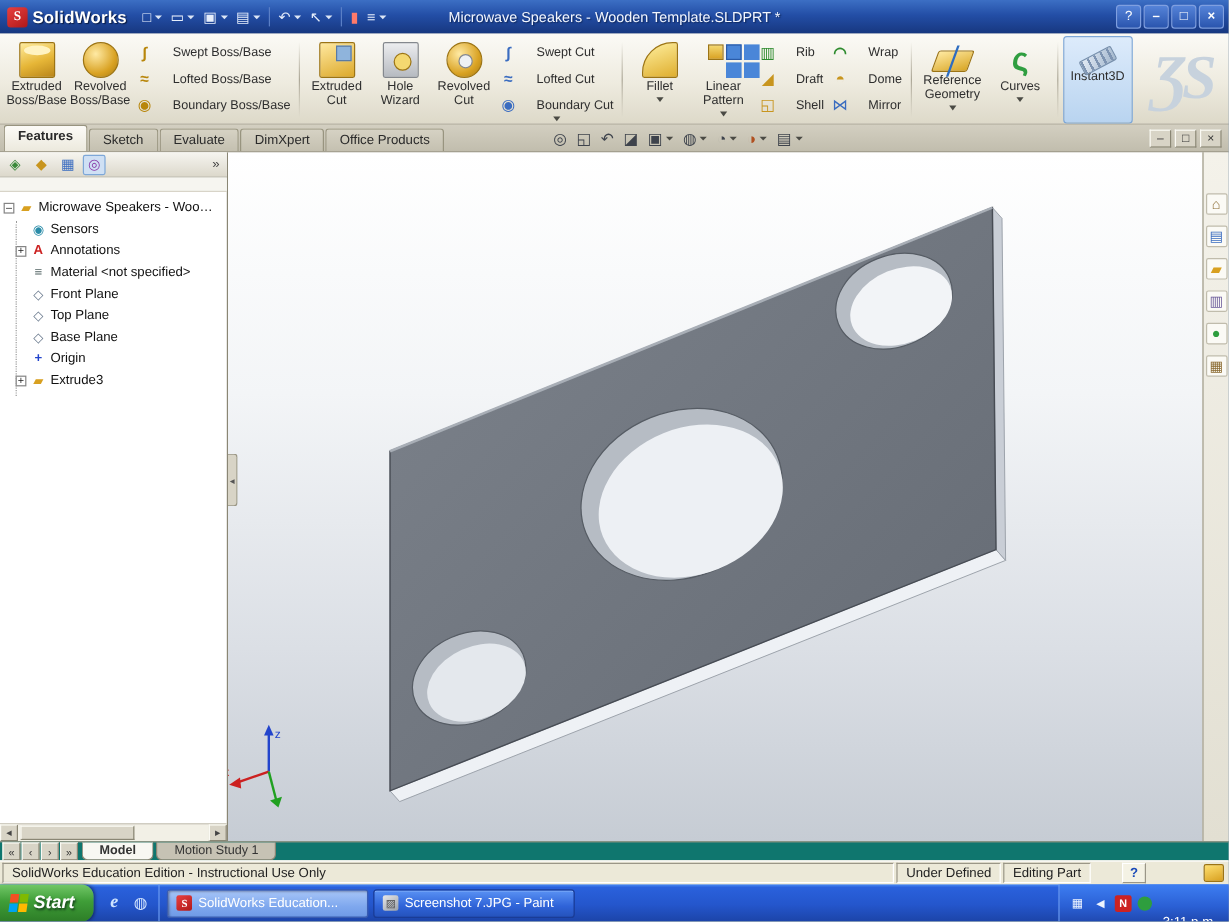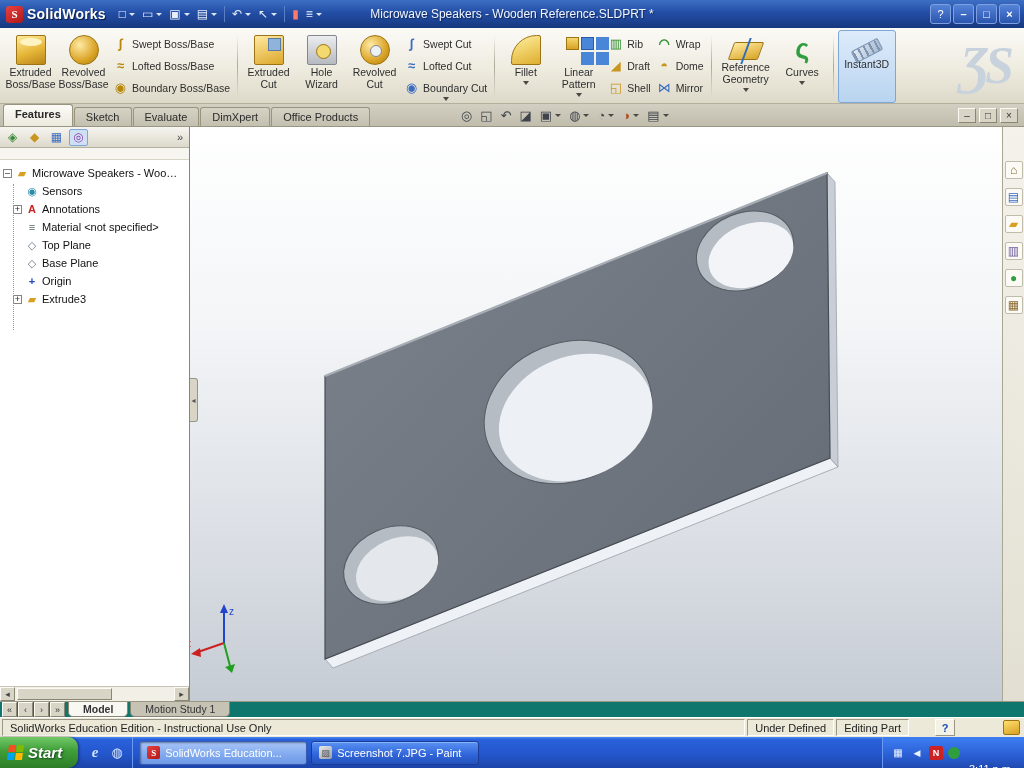--- a/index.html
+++ b/index.html
@@ -42,21 +42,21 @@
 .ribbon{position:absolute;left:0;top:28px;width:1024px;height:76px;
  background:linear-gradient(180deg,#fbfaf6 0%,#eeebdf 55%,#ddd9c9 100%);
  border-bottom:1px solid #b4b0a0;display:flex;align-items:stretch;padding:2px 2px 0 2px;}
 .rgroup{display:flex;align-items:stretch;padding:0 2px;}
 .rsep{width:1px;margin:5px 2px;background:linear-gradient(180deg,rgba(0,0,0,0),#ada898 50%,rgba(0,0,0,0));}
 .rlarge{width:53px;display:flex;flex-direction:column;align-items:center;padding-top:4px;
  font-size:10.5px;color:#2e2e2e;text-align:center;line-height:1.12;border:1px solid transparent;border-radius:3px;}
 .rlarge .l{display:block;}
 .ric{display:inline-block;width:30px;height:30px;margin-bottom:2px;position:relative;border-radius:2px;}
 .rstack{display:flex;flex-direction:column;justify-content:flex-start;padding-top:5px;gap:5px;position:relative;}
-.rsmall{display:flex;align-items:center;gap:4px;font-size:10.5px;color:#2e2e2e;white-space:nowrap;padding:1px 3px;border-radius:2px;}
+.rsmall{display:flex;align-items:center;gap:16px;font-size:10.5px;color:#2e2e2e;white-space:nowrap;padding:1px 3px;border-radius:2px;}
 .sic{display:inline-block;width:15px;height:15px;text-align:center;line-height:15px;font-size:13px;}
 .arrow-dn{width:0;height:0;border-left:3px solid transparent;border-right:3px solid transparent;border-top:4px solid #4a4a44;margin-top:2px;}
 .colarrow{position:absolute;bottom:2px;left:50%;transform:translateX(-50%);width:0;height:0;
  border-left:3px solid transparent;border-right:3px solid transparent;border-top:4px solid #4a4a44;}
 .rlarge.selected{background:linear-gradient(180deg,#ddeBFb,#b9d4f0);border:1px solid #7da7d8;}
 
 .ric-extrudebb{background:linear-gradient(160deg,#ffec9e,#e6b637 55%,#b9851a);border:1px solid #9c7414;}
 .ric-extrudebb::before{content:"";position:absolute;left:3px;top:2px;right:3px;height:8px;border-radius:50%;background:#fff3c2;}
 .ric-revolvebb{background:radial-gradient(circle at 35% 32%,#ffeaa4,#d9a223 62%,#a67a15);border-radius:50%;border:1px solid #9c7414;}
 .ric-extrudecut{background:linear-gradient(160deg,#ffe9a0,#dca82a);border:1px solid #9c7414;}
@@ -280,21 +280,21 @@
         </span>
       <span class="tsep"></span>
       <span class="tbtn">
           <span class="tt-rebuild"></span>
         </span>
       <span class="tbtn">
           <span class="tt-options"></span>
           <span class="arr"></span>
         </span>
     </div>
-    <div class="wtitle">Microwave Speakers - Wooden Reference.SLDPRT *</div>
+    <div class="wtitle">Microwave Speakers - Wooden Template.SLDPRT *</div>
     <div class="winbtns">
       <span class="wbtn wb-help"></span>
       <span class="wbtn wb-min"></span>
       <span class="wbtn wb-max"></span>
       <span class="wbtn wb-close"></span>
     </div>
   </div>
 
   <div class="ribbon">
     <div class="rgroup">
@@ -502,20 +502,25 @@
       </div>
       <div class="trow child">
         <span class="ebox plus"></span>
         <span class="tico ti-annot"></span>
         <span class="trlabel">Annotations</span>
       </div>
       <div class="trow child">
         <span class="espace"></span>
         <span class="tico ti-material"></span>
         <span class="trlabel">Material &lt;not specified&gt;</span>
+      </div>
+      <div class="trow child">
+        <span class="espace"></span>
+        <span class="tico ti-plane"></span>
+        <span class="trlabel">Front Plane</span>
       </div>
       <div class="trow child">
         <span class="espace"></span>
         <span class="tico ti-plane"></span>
         <span class="trlabel">Top Plane</span>
       </div>
       <div class="trow child">
         <span class="espace"></span>
         <span class="tico ti-plane"></span>
         <span class="trlabel">Base Plane</span>

